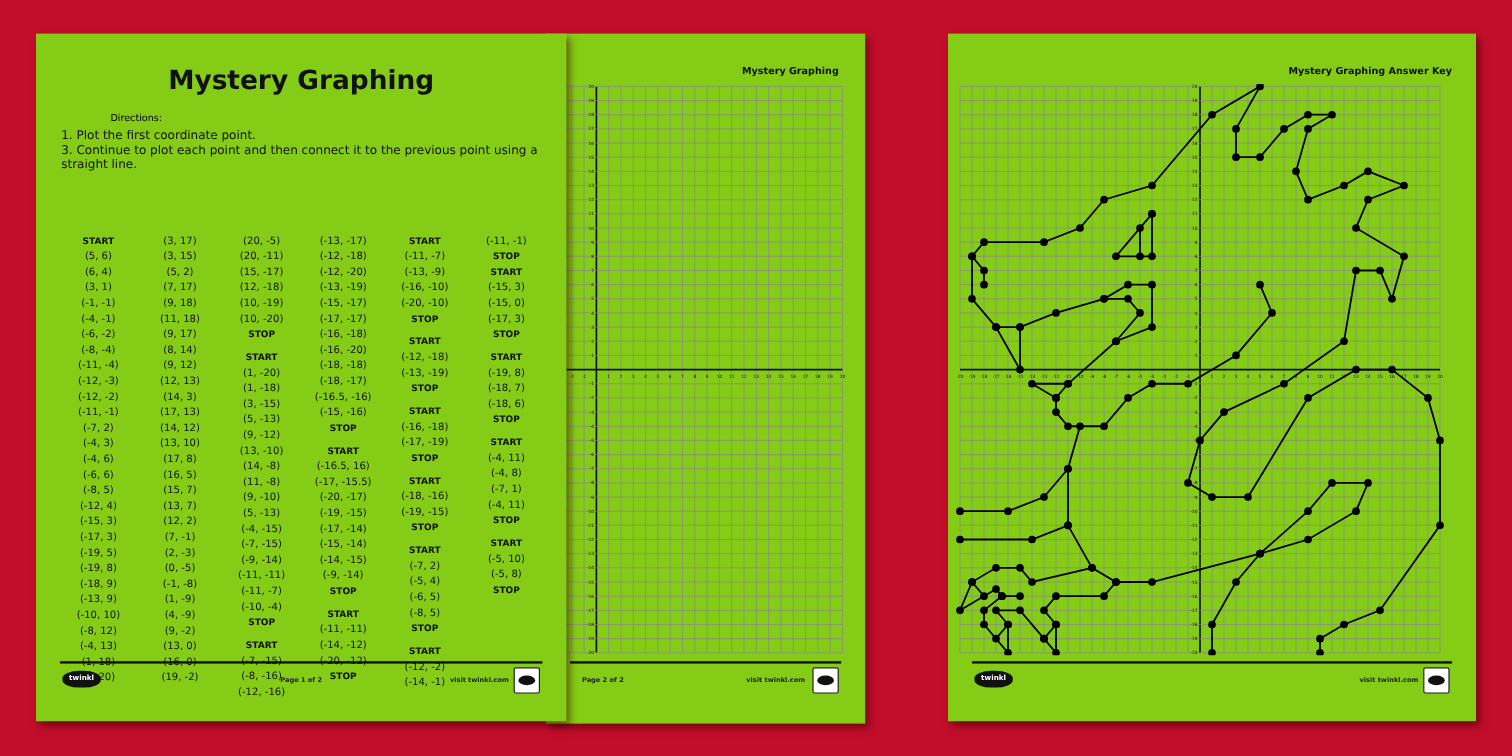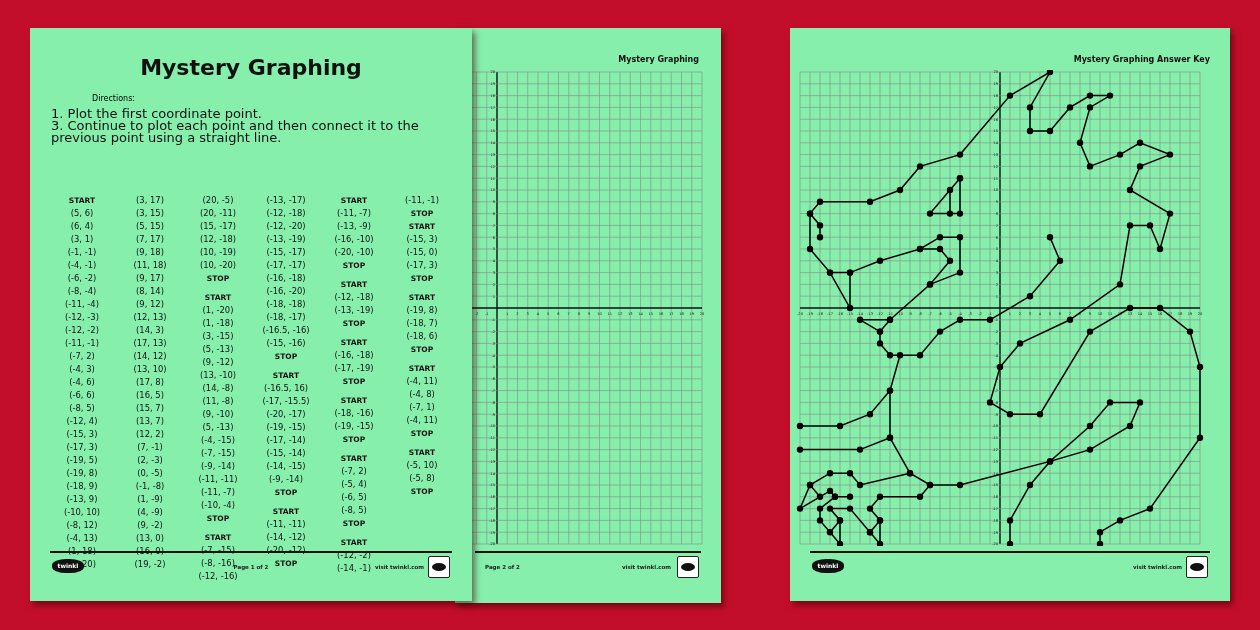--- a/index.html
+++ b/index.html
@@ -1,23 +1,23 @@
 <!DOCTYPE html>
 <html><head>
 <meta charset="utf-8">
 <style>
   html, body { margin:0; padding:0; }
   body { width:1260px; height:630px; background:#c20e2b; position:relative; overflow:hidden; font-family:"DejaVu Sans", sans-serif; }
-  .page { position:absolute; background:#86efac; box-shadow: 3px 4px 6px rgba(60,0,0,0.55); }
+  .page { position:absolute; background:#84cc16; box-shadow: 3px 4px 6px rgba(60,0,0,0.55); }
   #p2 { left:455px; top:28px; width:266px; height:575px; }
   #p1 { left:30px; top:28px; width:442px; height:573px; z-index:2; }
   #p3 { left:790px; top:28px; width:440px; height:573px; }
   .title1 { position:absolute; top:27px; left:0; width:100%; text-align:center; font-size:22px; font-weight:bold; color:#111; }
   .dirs-h { position:absolute; left:21px; top:66px; font-size:8px; font-weight:normal;margin-left:41px; }
-  .dirs { position:absolute; left:21px; top:80px; font-size:13px; line-height:12px; color:#111; margin:0; padding:0; list-style:none; }
+  .dirs { position:absolute; left:21px; top:80px; font-size:10px; line-height:12px; color:#111; margin:0; padding:0; list-style:none; }
   .cols { position:absolute; left:18px; top:122px; display:flex; }
   .col { width:68px; text-align:center; font-size:8.4px; line-height:13px; color:#111;margin-top:44px; }
   .col .kw { font-weight:bold; font-size:7.5px; }
   .col .gap { height:6px; }
   .footer-line { position:absolute; height:2px; background:#111; }
   .foot-txt { position:absolute; font-size:5.5px; font-weight:bold; color:#222; }
   .logo { position:absolute; background:#111; color:#fff; font-size:6px; font-weight:bold; border-radius:45%; text-align:center; line-height:14px; }
   .badge { position:absolute; width:20px; height:20px; border:1px solid #222; border-radius:2px; background:#fff; display:flex; align-items:center; justify-content:center; }
   .badge span { width:14px; height:8px; background:#111; border-radius:50%; }
   .ptitle { position:absolute; font-size:8px; font-weight:bold; color:#111; }
@@ -203,21 +203,21 @@
         <div>(-13, 9)</div>
         <div>(-10, 10)</div>
         <div>(-8, 12)</div>
         <div>(-4, 13)</div>
         <div>(1, 18)</div>
         <div>(5, 20)</div>
       </div>
       <div class="col">
         <div>(3, 17)</div>
         <div>(3, 15)</div>
-        <div>(5, 15)</div>
+        <div>(5, 2)</div>
         <div>(7, 17)</div>
         <div>(9, 18)</div>
         <div>(11, 18)</div>
         <div>(9, 17)</div>
         <div>(8, 14)</div>
         <div>(9, 12)</div>
         <div>(12, 13)</div>
         <div>(14, 3)</div>
         <div>(17, 13)</div>
         <div>(14, 12)</div>

